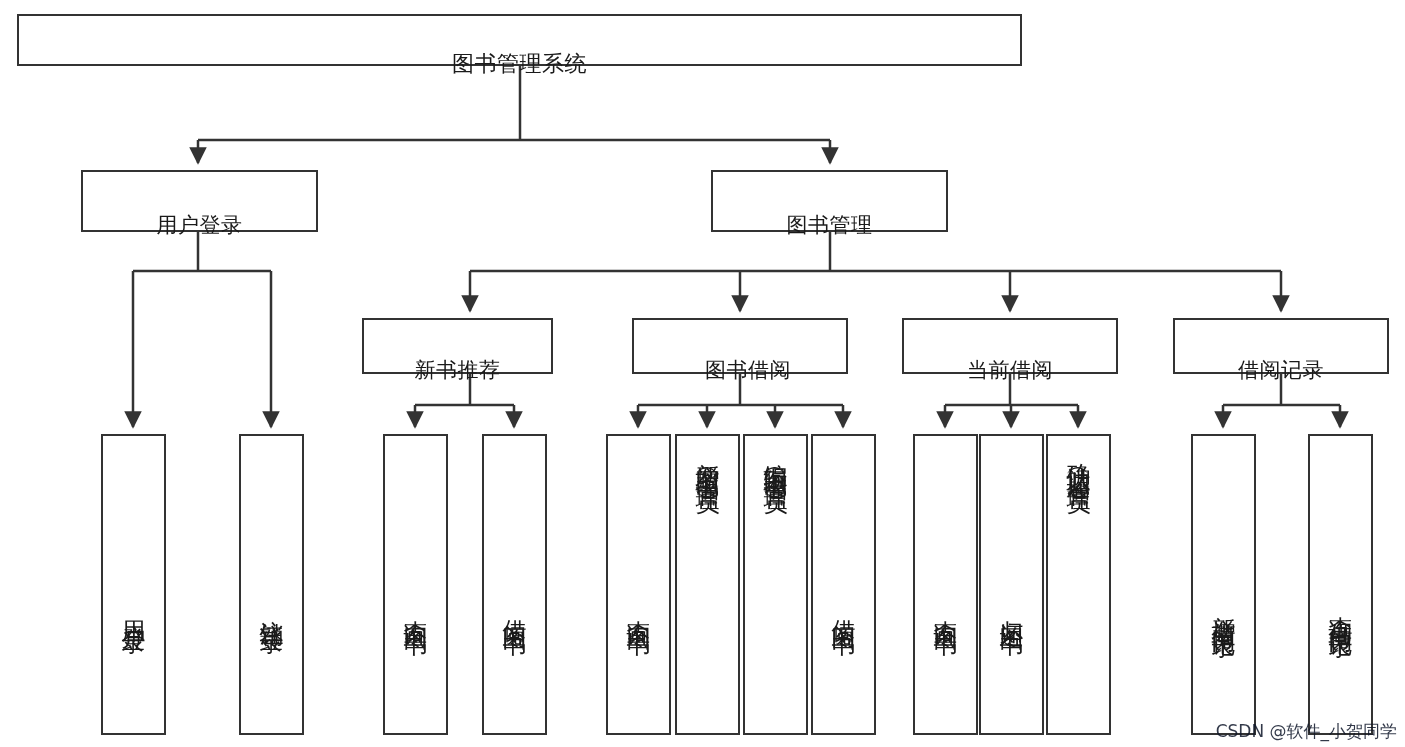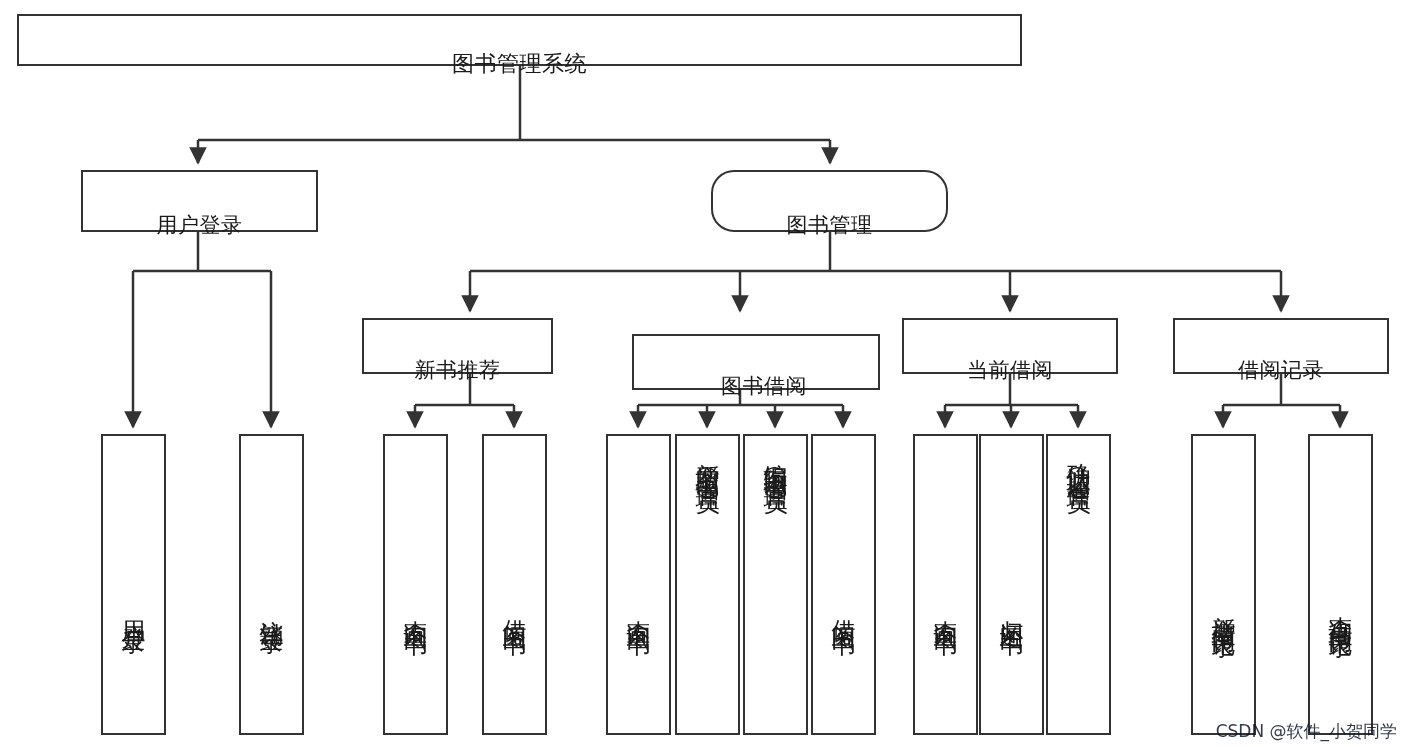--- a/index.html
+++ b/index.html
@@ -136,28 +136,28 @@
     </g>
   </svg>
 
   <div class="node horiz root" style="left:17px; top:14px; width:1005px; height:52px;">
     <span class="label">图书管理系统</span>
   </div>
 
   <div class="node horiz" style="left:81px; top:170px; width:237px; height:62px;">
     <span class="label">用户登录</span>
   </div>
-  <div class="node horiz" style="left:711px; top:170px; width:237px; height:62px;border-radius:23px;">
+  <div class="node horiz" style="left:711px; top:170px; width:237px; height:62px;">
     <span class="label">图书管理</span>
   </div>
 
   <div class="node horiz" style="left:362px; top:318px; width:191px; height:56px;">
     <span class="label">新书推荐</span>
   </div>
-  <div class="node horiz" style="left:632px; top:334px; width:248px; height:56px;padding-left:16px;">
+  <div class="node horiz" style="left:632px; top:318px; width:216px; height:56px;padding-left:16px;">
     <span class="label">图书借阅</span>
   </div>
   <div class="node horiz" style="left:1173px; top:318px; width:216px; height:56px;">
     <span class="label">借阅记录</span>
   </div>
   <div class="node horiz" style="left:902px; top:318px; width:216px; height:56px;">
     <span class="label">当前借阅</span>
   </div>
 
   <div class="node vert mid" style="left:101px; top:434px; width:65px; height:301px;">

